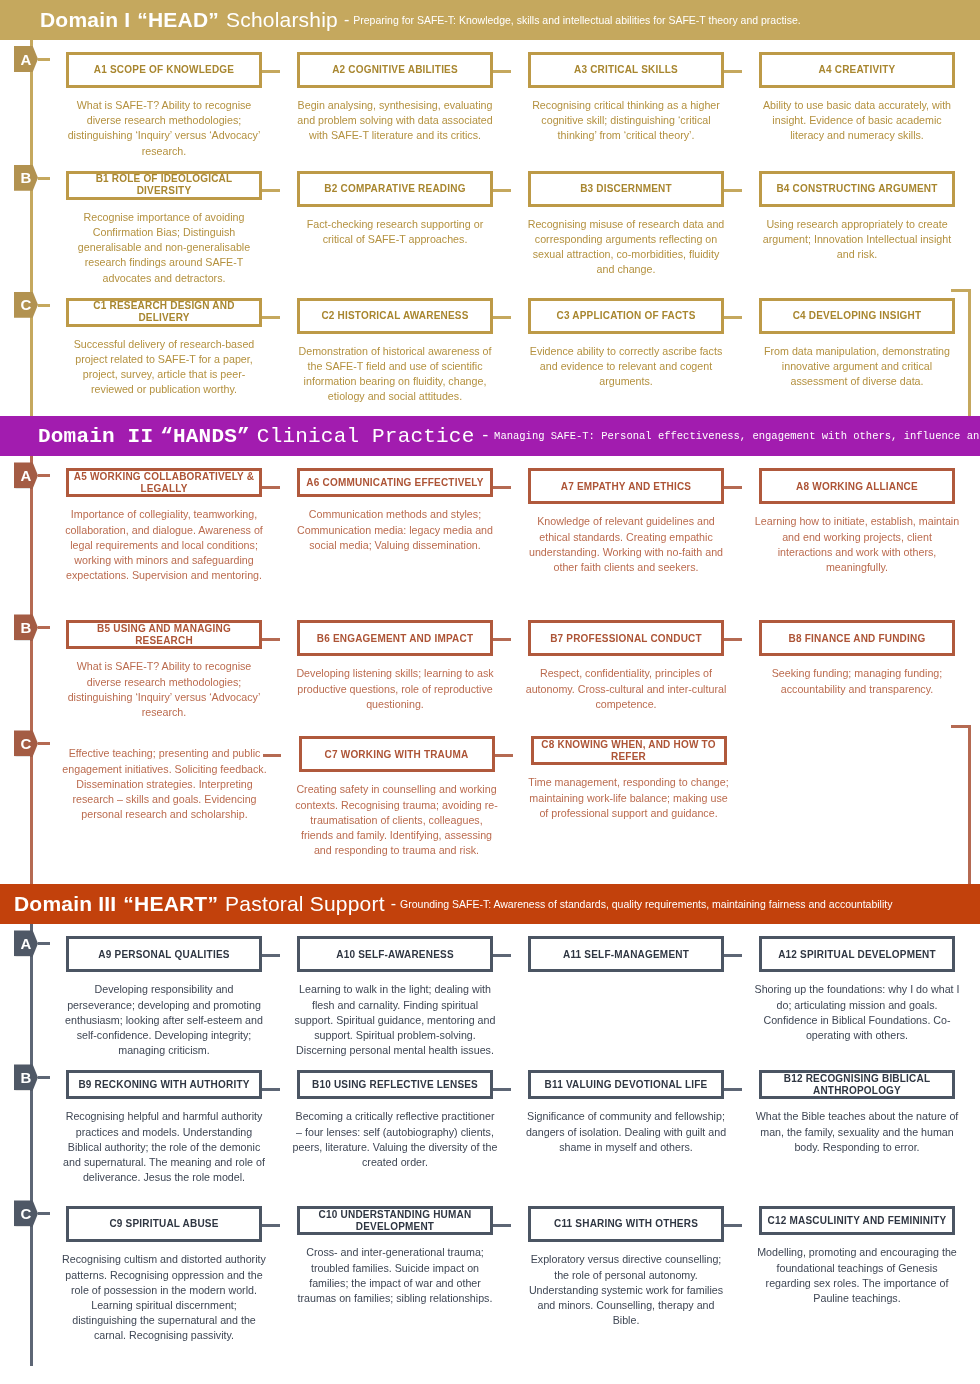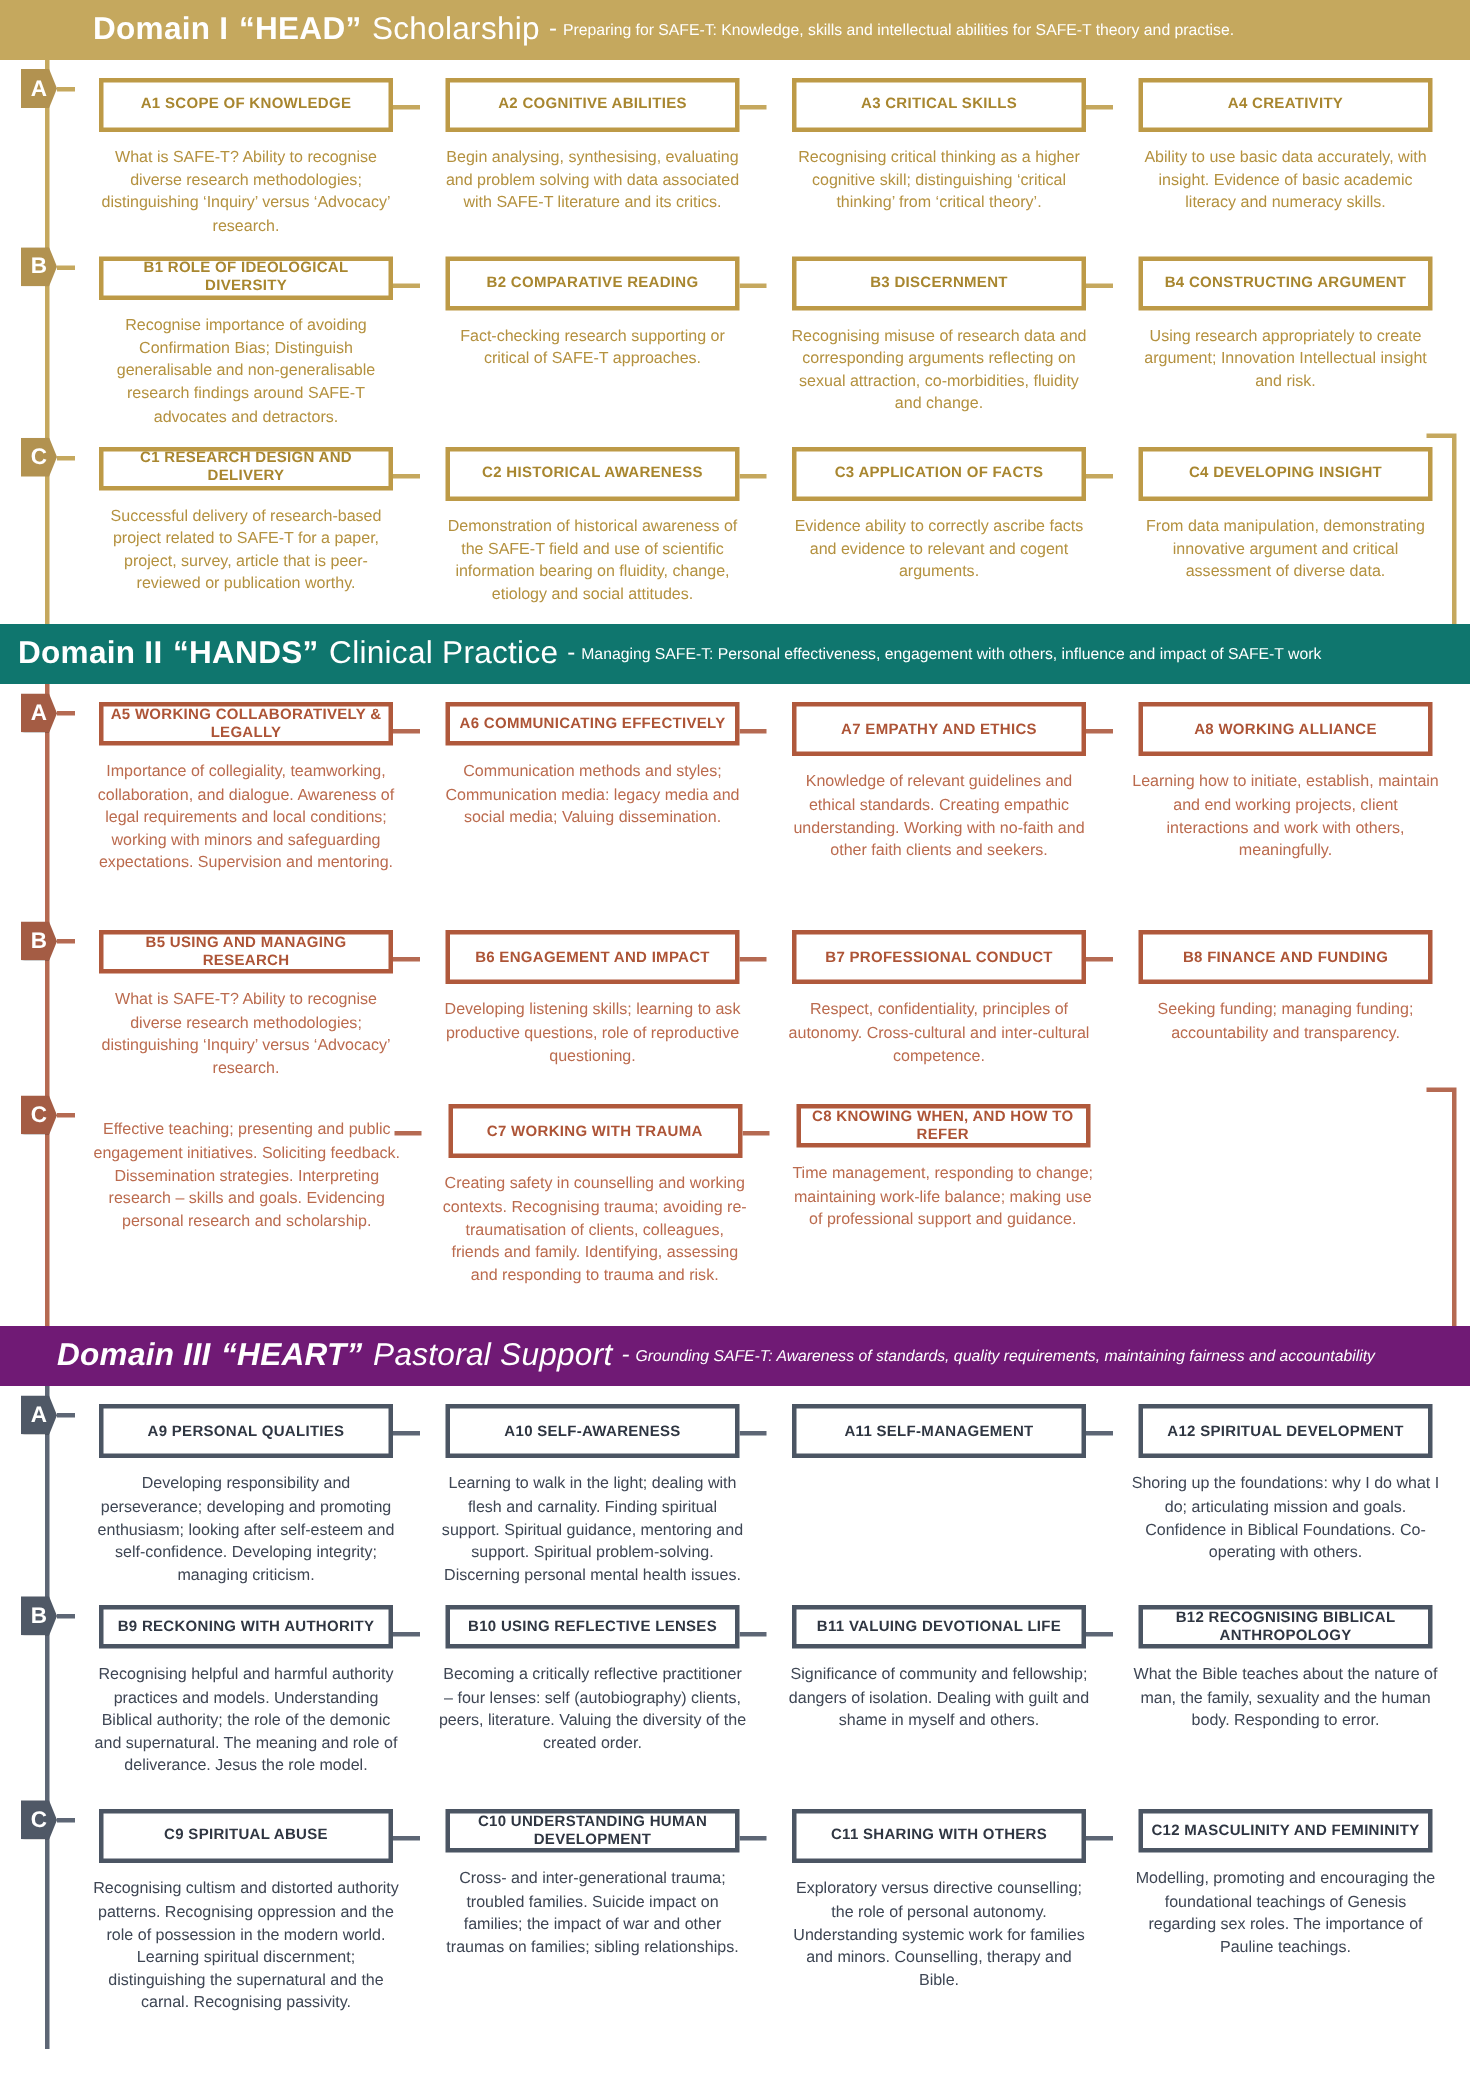--- a/index.html
+++ b/index.html
@@ -37,23 +37,23 @@
     letter-spacing: 0.2px;
   }
   .domain-sep { font-size: 16px; margin: 0 4px 0 6px; }
   .domain-subtitle {
     font-size: 10.5px;
     font-weight: normal;
     padding-bottom: 1px;
   }
 
   
-  .d1 .domain-header { background: #c5a85e; padding-left: 62px; }
-  .d2 .domain-header { background: #0f766e; padding-left: 12px; }
-  .d3 .domain-header { background: #701a75; padding-left: 38px; font-style: italic; }
+  .d1 .domain-header { background: #c5a85e; padding-left: 40px; }
+  .d2 .domain-header { background: #a21caf; padding-left: 38px; font-family: Liberation Mono, monospace; }
+  .d3 .domain-header { background: #c2410c; padding-left: 14px; }
 
   
   .domain-body { position: relative; padding: 0 0 0 0; }
 
   
   .spine {
     position: absolute;
     left: 30px;
     top: 0;
     bottom: 0;

